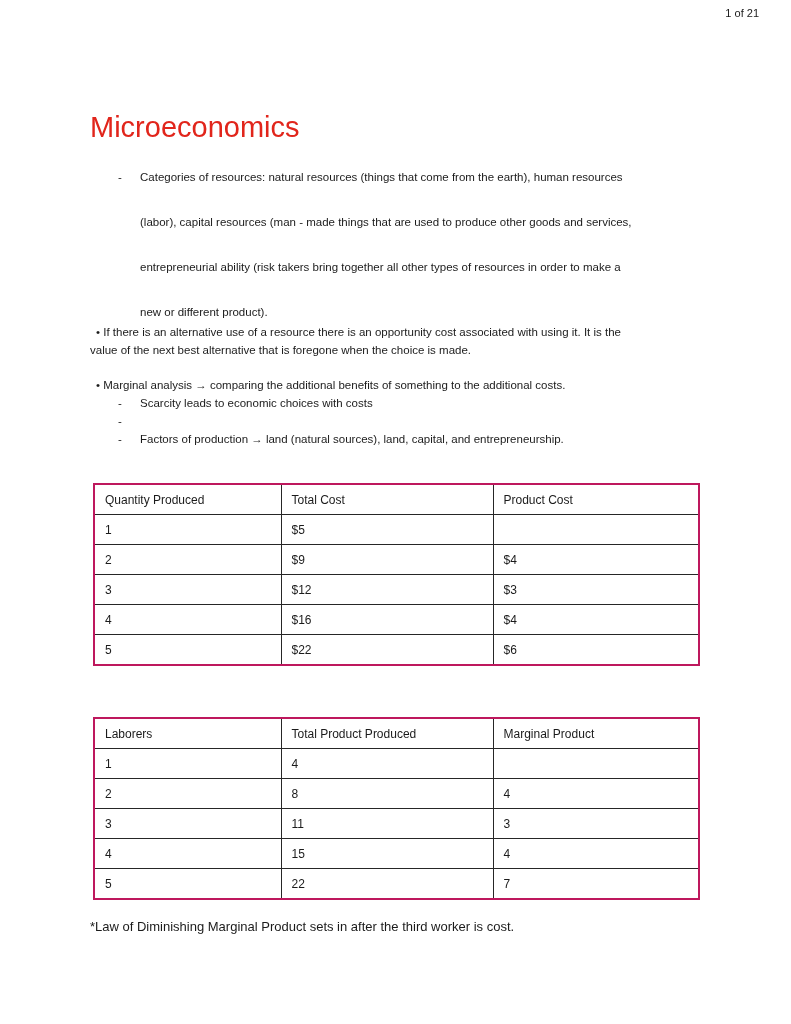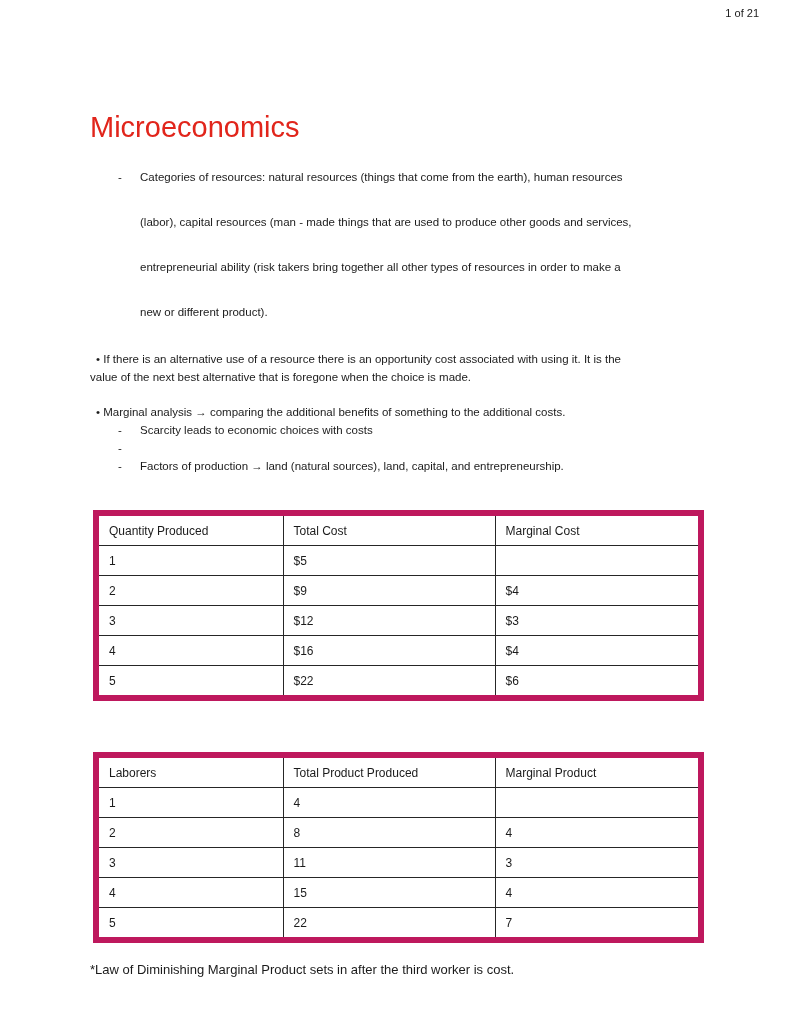--- a/index.html
+++ b/index.html
@@ -35,40 +35,40 @@
     line-height: 32px;
     color: #e1251b;
     letter-spacing: 0;
   }
   .para {
     font-size: 11.5px;
     line-height: 18px;
   }
   .para .line { white-space: nowrap; }
   .p-scarcity { margin-top: 25px; }
-  .p-opportunity { margin-top: 29px; }
+  .p-opportunity { margin-top: 2px; }
   .p-marginal { margin-top: 17px; }
   .bullet-line { padding-left: 3px; }
   .bullet-line.indented { padding-left: 6px; }
   .sub-first {
     display: flex;
     margin-left: 28px;
     white-space: nowrap;
   }
   .sub-first .dash {
     width: 22px;
     flex: none;
   }
   .cont-line { margin-left: 50px; margin-top: 27px; }
   .data-table {
     border-collapse: collapse;
     table-layout: fixed;
     width: 605px;
     margin-left: 3px;
-    border: 6px solid #be185d;
+    border: 2px solid #be185d;
     font-size: 12px;
   }
   .t-cost { margin-top: 35px; }
   .t-product { margin-top: 51px; }
   .data-table th, .data-table td {
     border: 1px solid #262626;
     height: 29px;
     padding: 0 4px 0 10px;
     text-align: left;
     vertical-align: middle;
@@ -125,21 +125,21 @@
   <table class="data-table t-cost">
     <colgroup>
       <col style="width:187px">
       <col style="width:212px">
       <col style="width:206px">
     </colgroup>
     <thead>
       <tr>
         <th>Quantity Produced</th>
         <th>Total Cost</th>
-        <th>Marginal Cost</th>
+        <th>Product Cost</th>
       </tr>
     </thead>
     <tbody>
         <tr>
           <td>1</td>
           <td>$5</td>
           <td></td>
         </tr>
         <tr>
           <td>2</td>

